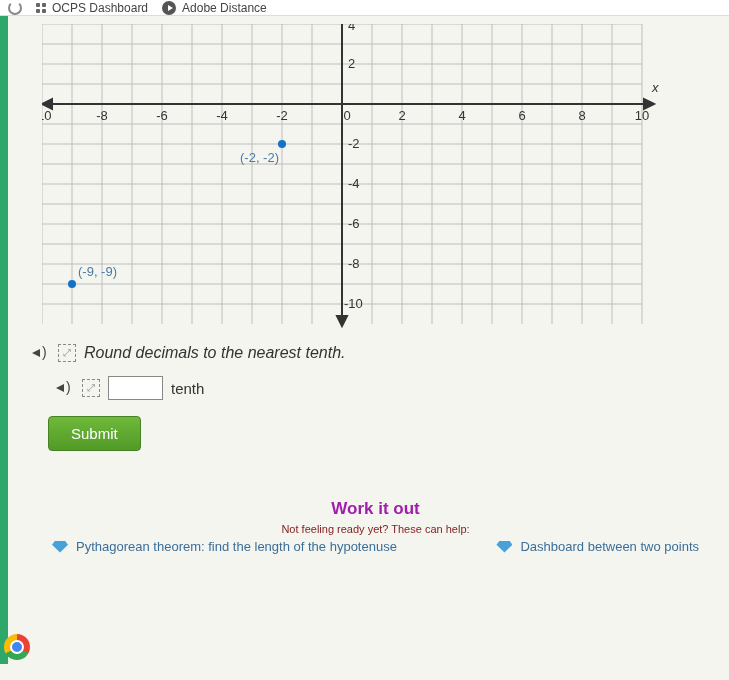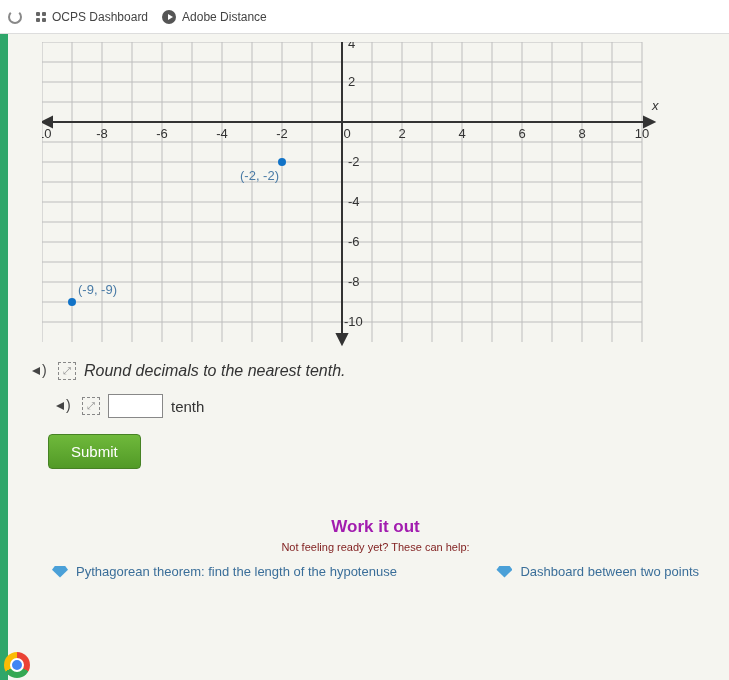--- a/index.html
+++ b/index.html
@@ -5,21 +5,21 @@
   * { box-sizing: border-box; margin: 0; padding: 0; }
   body {
     font-family: Arial, sans-serif;
     background: #f5f5f0;
     width: 729px;
     height: 680px;
     overflow: hidden;
     position: relative;
   }
   .bookmarks-bar {
-    height: 34px;
+    height: 16px;
     background: #fff;
     border-bottom: 1px solid #ddd;
     display: flex;
     align-items: center;
     padding: 0 8px;
     gap: 14px;
     font-size: 12px;
     color: #444;
   }
   .bookmark-item {
@@ -144,21 +144,21 @@
     font-size: 17px;
     color: #a21caf;
     font-weight: bold;
     margin-bottom: 4px;
   }
   .work-it-out p {
     font-size: 11px;
     color: #7f1d1d;
   }
   .help-links {
-    margin-top: 11px;
+    margin-top: 4px;
     display: flex;
     gap: 40px;
     padding: 0 20px;
     font-size: 13px;
     color: #3a6e99;
   }
   .help-link {
     display: flex;
     align-items: center;
     gap: 8px;

